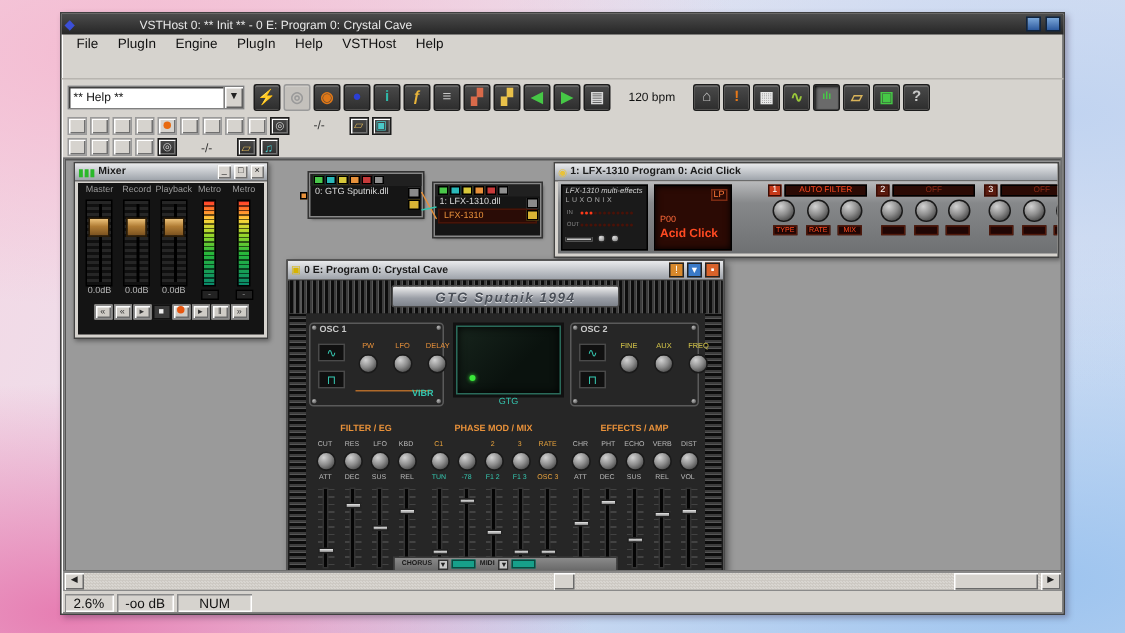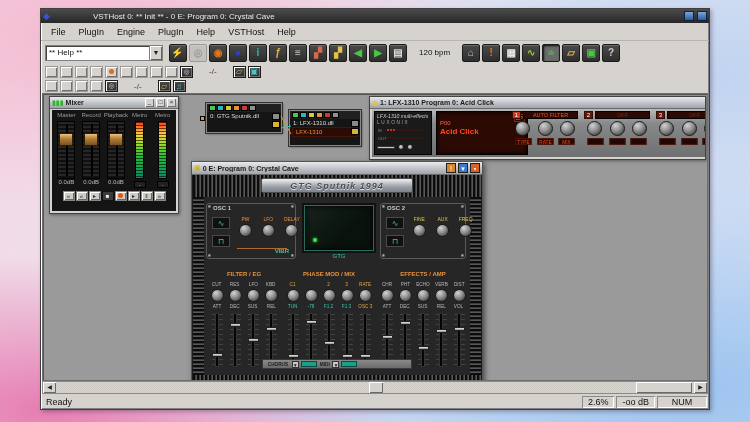--- a/index.html
+++ b/index.html
@@ -16,21 +16,21 @@
     color:rgba(255,255,255,.55); transform:rotate(-12deg); pointer-events:none; }
   
   .app { position:absolute; left:40px; top:8px; width:670px; height:402px; background:#d6d3ce;
     border:1px solid #404040; box-shadow: inset 1px 1px 0 #fff, inset -1px -1px 0 #808080, 2px 2px 4px rgba(60,40,70,.35);
     display:flex; flex-direction:column; }
   .titlebar { height:14px; background:linear-gradient(180deg,#4c4c4c,#262626); display:flex; align-items:center;
     padding:0 2px; gap:3px; flex:0 0 auto; }
   .app-ico { color:#3b4fd8; font-size:9px; line-height:9px; }
   .app-title { color:#e8e8e8; font-size:8px; flex:1; white-space:nowrap; overflow:hidden;margin-left:40px; }
   .cap-btn { width:10px; height:10px; background:linear-gradient(180deg,#7aa6d8,#2d5a9e); border:1px solid #10243f; }
-  .menubar { height:18px; display:flex; align-items:center; padding-left:4px; gap:1px; border-bottom:1px solid #b8b5b0; flex:0 0 auto;}
+  .menubar { height:30px; display:flex; padding-left:4px; gap:1px; border-bottom:1px solid #b8b5b0; flex:0 0 auto;}
   .menu-item { font-size:9px; color:#111; padding:1px 6px; }
   .tb { display:flex; align-items:center; gap:2px; padding:1px 4px; flex:0 0 auto; }
   .tb1 { height:23px; }
   .tb2 { height:15px; } .tb3 { height:14px; }
   .combo { width:118px; height:16px; background:#fff; border:1px solid #808080;
     box-shadow: inset 1px 1px 0 #404040; display:flex; align-items:center; }
   .combo-val { flex:1; font-size:8px; padding-left:3px; color:#111; }
   .combo-arrow { width:13px; height:14px; background:#d6d3ce; border-left:1px solid #808080;
     box-shadow: inset 1px 1px 0 #fff, inset -1px -1px 0 #606060; font-size:7px; text-align:center; line-height:14px; color:#222;}
   .icon-row { display:flex; gap:2px; margin-left:4px; }
@@ -96,22 +96,22 @@
     padding:1px 2px; color:#cfcfcf; }
   .lfx-brand .b1 { font-size:6px; font-style:italic; white-space:nowrap; transform:scale(.85); transform-origin:left; }
   .lfx-brand .b2 { font-size:5.5px; letter-spacing:2px; color:#a8a8a8; transform:scale(.85); transform-origin:left; }
   .ledrow { display:flex; align-items:center; gap:1px; margin-top:2px; }
   .ledrow .lr { font-size:5px; color:#888; width:9px; transform:scale(.8); }
   .led { width:2px; height:2px; border-radius:50%; background:#4a1208; }
   .led.on { background:#ff3a1a; }
   .lfx-mini { display:flex; gap:3px; margin-top:3px; align-items:center; }
   .lfx-slider { width:18px; height:3px; background:#c8c8c8; border:1px solid #333; }
   .lfx-round { width:6px; height:6px; border-radius:50%; background:radial-gradient(circle at 35% 30%,#ddd,#777); border:1px solid #222; }
-  .lfx-display { position:absolute; left:64px; top:2px; width:92px; bottom:2px; background:#2b0a04;
-    border:1px solid #000; box-shadow: inset 0 0 4px #000; padding:8px 3px; }
+  .lfx-display { position:absolute; left:64px; top:2px; width:52px; bottom:2px; background:#2b0a04;
+    border:1px solid #000; box-shadow: inset 0 0 4px #000; padding:20px 3px; }
   .lfx-pnum { font-size:6px; color:#ff6a3a; }
   .lfx-pname { font-size:8px; font-weight:bold; color:#ff4a22; margin-top:1px; white-space:nowrap; }
   .lfx-tag { position:absolute; right:2px; top:2px; font-size:6px; color:#ff7a3a; border:1px solid #7a2a12; padding:0 1px; }
   .slots { position:absolute; left:140px; top:2px; right:0; bottom:2px; display:flex; gap:6px; }
   .slot { width:66px; flex:0 0 auto; }
   .slot-head { display:flex; gap:2px; align-items:center; }
   .slot-led { width:9px; height:8px; background:#c83a1a; border:1px solid #3a0c04; color:#fff; font-size:6px;
     line-height:7px; text-align:center; }
   .slot-name { flex:1; height:8px; background:#2b0a04; border:1px solid #000; color:#ff4a22; font-size:5.5px;
     line-height:7px; text-align:center; white-space:nowrap; overflow:hidden; }
@@ -778,19 +778,18 @@
     <div class="hscroll">
       <span class="sc-btn">◀</span>
       <span class="sc-track">
         <span class="sc-thumb" style="left:49%; width:14px;"></span>
         <span class="sc-thumb" style="right:2px; width:56px;"></span>
       </span>
       <span class="sc-btn">▶</span>
     </div>
 
     <div class="statusbar">
-      <span class="sb-ready">Ready</span>
       <span class="sb-cell">2.6%</span>
       <span class="sb-cell">-oo dB</span>
       <span class="sb-cell" style="width:50px;text-align:center;">NUM</span>
     </div>
   </div>
 </div>
 
 </body></html>

